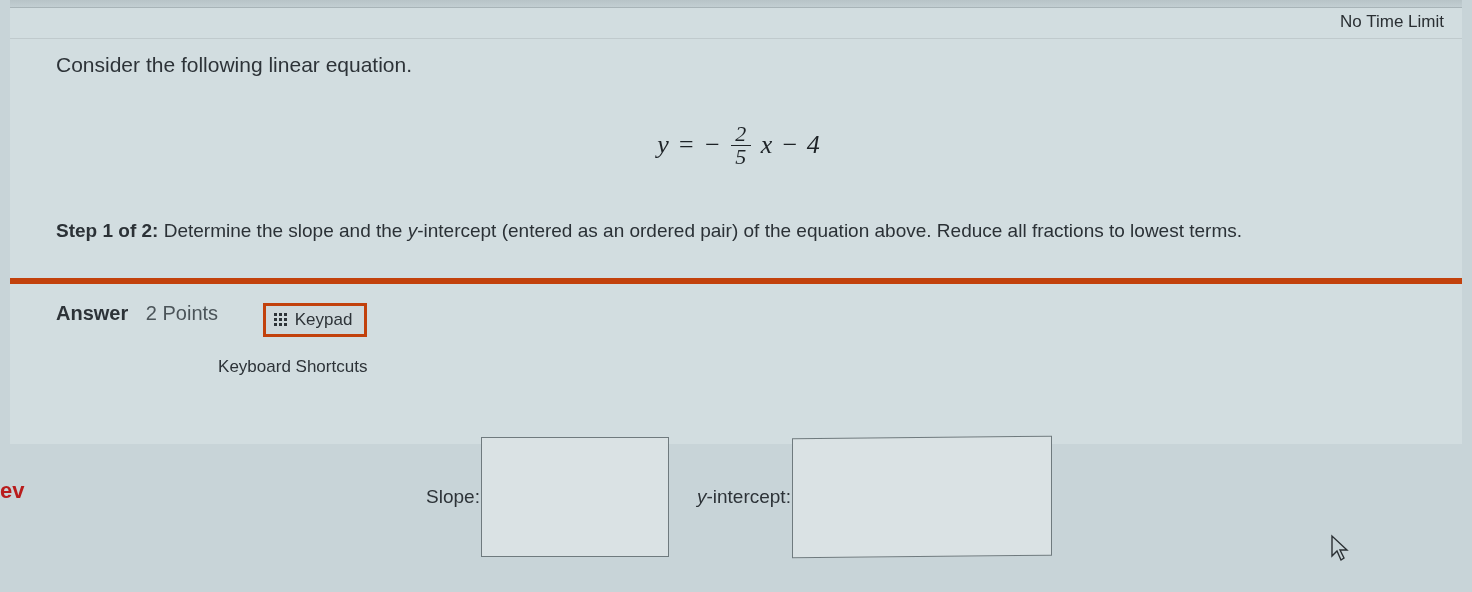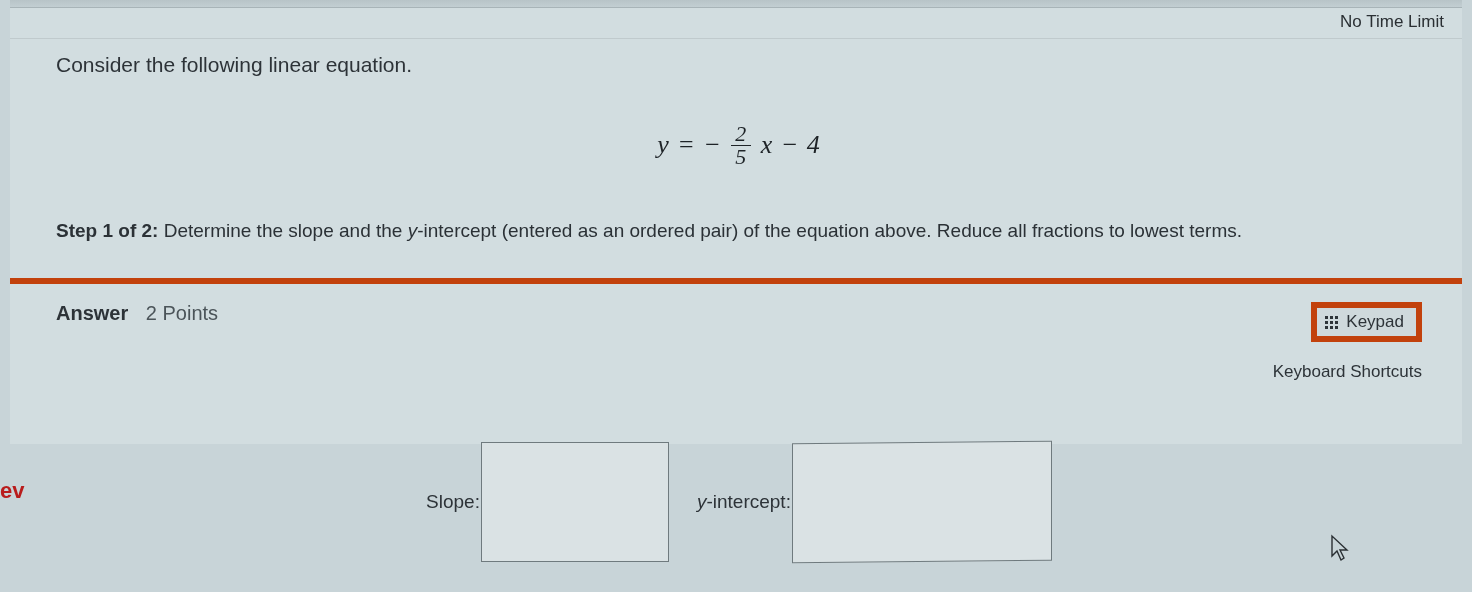--- a/index.html
+++ b/index.html
@@ -68,32 +68,32 @@
     color: #2b3136;
     line-height:1.6;
   }
   .step-line .bold { font-weight:700; }
   .step-line .ital { font-style: italic; }
   .answer-panel {
     padding: 18px 40px 20px 46px;
   }
   .answer-head {
     display:flex;
-    justify-content:space-between;
+    justify-content:flex-start;
     align-items:flex-start;
   }
   .answer-left { font-size:20px; color:#2d3338; }
   .answer-left .bold { font-weight:700; }
   .answer-left .pts { color:#4b5459; font-weight:400; margin-left:12px; }
   .answer-right { text-align:right; }
   .keypad-btn {
     display:inline-flex;
     align-items:center;
     gap:8px;
-    border:6px solid #c2410c;
+    border:3px solid #c2410c;
     background:#cfd9dc;
     padding:4px 12px 4px 8px;
     font-size:17px;
     color:#2d3338;
     cursor:pointer;
   }
   .keypad-btn .grid-ic {
     display:grid;
     grid-template-columns:repeat(3,3px);
     grid-template-rows:repeat(3,3px);

